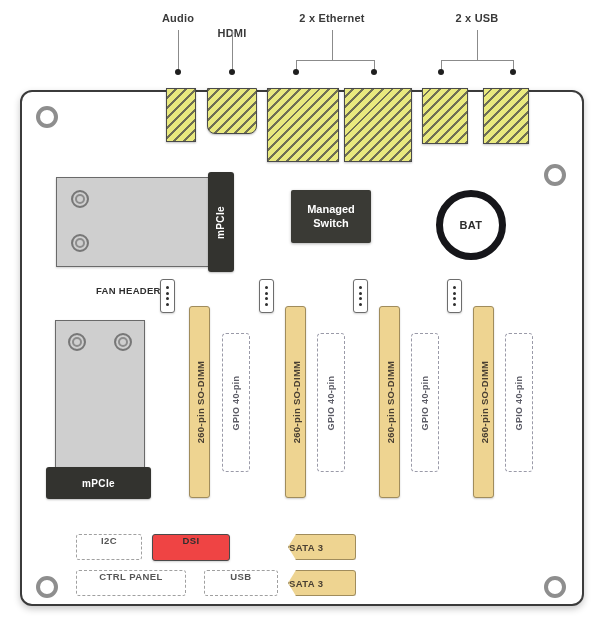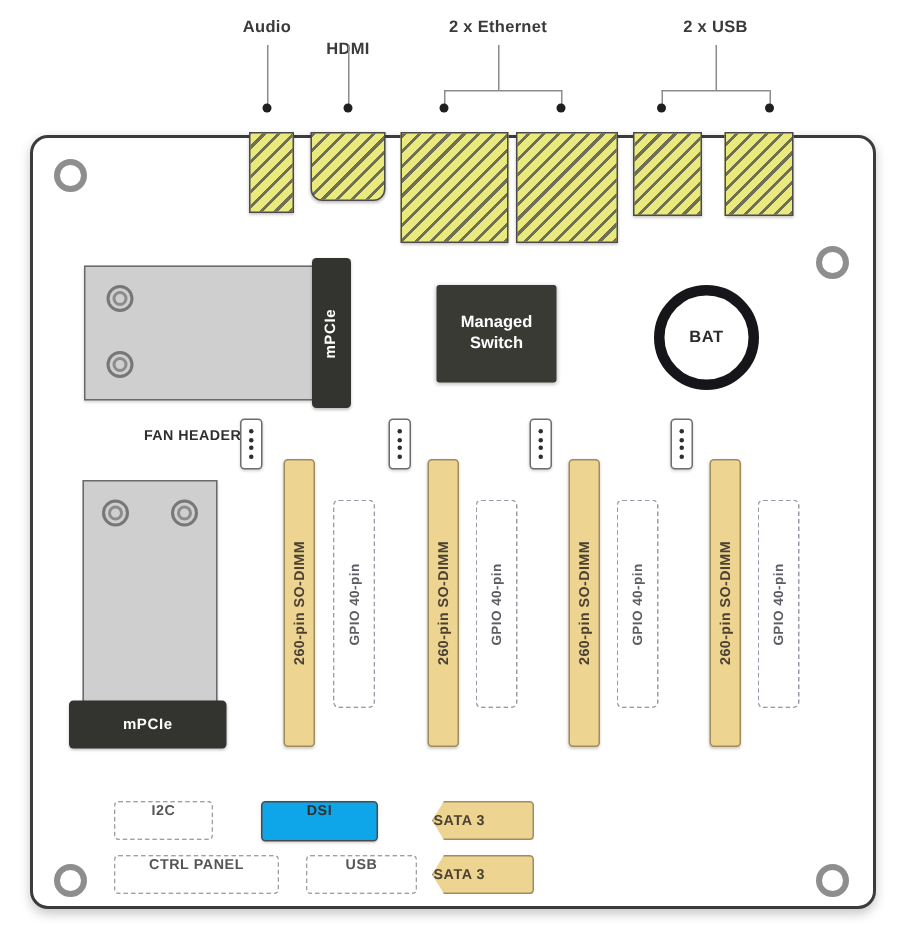--- a/index.html
+++ b/index.html
@@ -116,22 +116,22 @@
     transform:translate(-50%,-50%) rotate(-90deg);
     white-space:nowrap;font-size:9px;font-weight:bold;
     color:#5c5c66;letter-spacing:0.3px;
   }
 
   
   .box{
     position:absolute;display:flex;align-items:flex-start;justify-content:center;
     border-radius:3px;font-size:9.5px;font-weight:bold;letter-spacing:0.4px;
   }
-  .box.solid{background:#0ea5e9;border:1.5px solid #4a4a4a;color:#2f2f2f;
-             box-shadow:0 1px 2px rgba(0,0,0,0.18);margin-left:22px;}
+  .box.solid{background:#ef4444;border:1.5px solid #4a4a4a;color:#2f2f2f;
+             box-shadow:0 1px 2px rgba(0,0,0,0.18);}
   .box.dashed{background:transparent;border:1.5px dashed #a0a0a0;color:#555555;}
   .sata{
     position:absolute;background:#eed491;border:1.5px solid #a08c5c;
     display:flex;align-items:center;
     font-size:9.5px;font-weight:bold;color:#4a4033;letter-spacing:0.4px;
     border-radius:3px;
     clip-path:polygon(8px 0, 100% 0, 100% 100%, 8px 100%, 0 50%);
     box-shadow:0 1px 2px rgba(0,0,0,0.2);
   }
 </style>
@@ -180,21 +180,21 @@
   <div class="io" style="left:483px;top:88px;width:44px;height:54px;"></div>
 
   <div class="mpcie-card" style="left:56px;top:177px;width:160px;height:88px;">
     <div class="screw" style="left:14px;top:12px;width:14px;height:14px;"></div>
     <div class="screw" style="left:14px;top:56px;width:14px;height:14px;"></div>
   </div>
   <div class="mpcie-conn" style="left:208px;top:172px;width:26px;height:100px;">
     <span style="transform:rotate(-90deg);white-space:nowrap;">mPCIe</span>
   </div>
 
-  <div class="chip" style="left:291px;top:190px;width:80px;height:65px;">
+  <div class="chip" style="left:291px;top:190px;width:80px;height:53px;">
     <span><b>Managed</b><br><b>Switch</b></span>
   </div>
 
   <div class="battery" style="left:436px;top:190px;width:56px;height:56px;">
     <span>BAT</span>
   </div>
 
   <div class="fan-label" style="left:96px;top:285px;">FAN HEADER</div>
   <div class="pinhdr" style="left:160px;top:279px;width:13px;height:26px;">
       <i></i>

